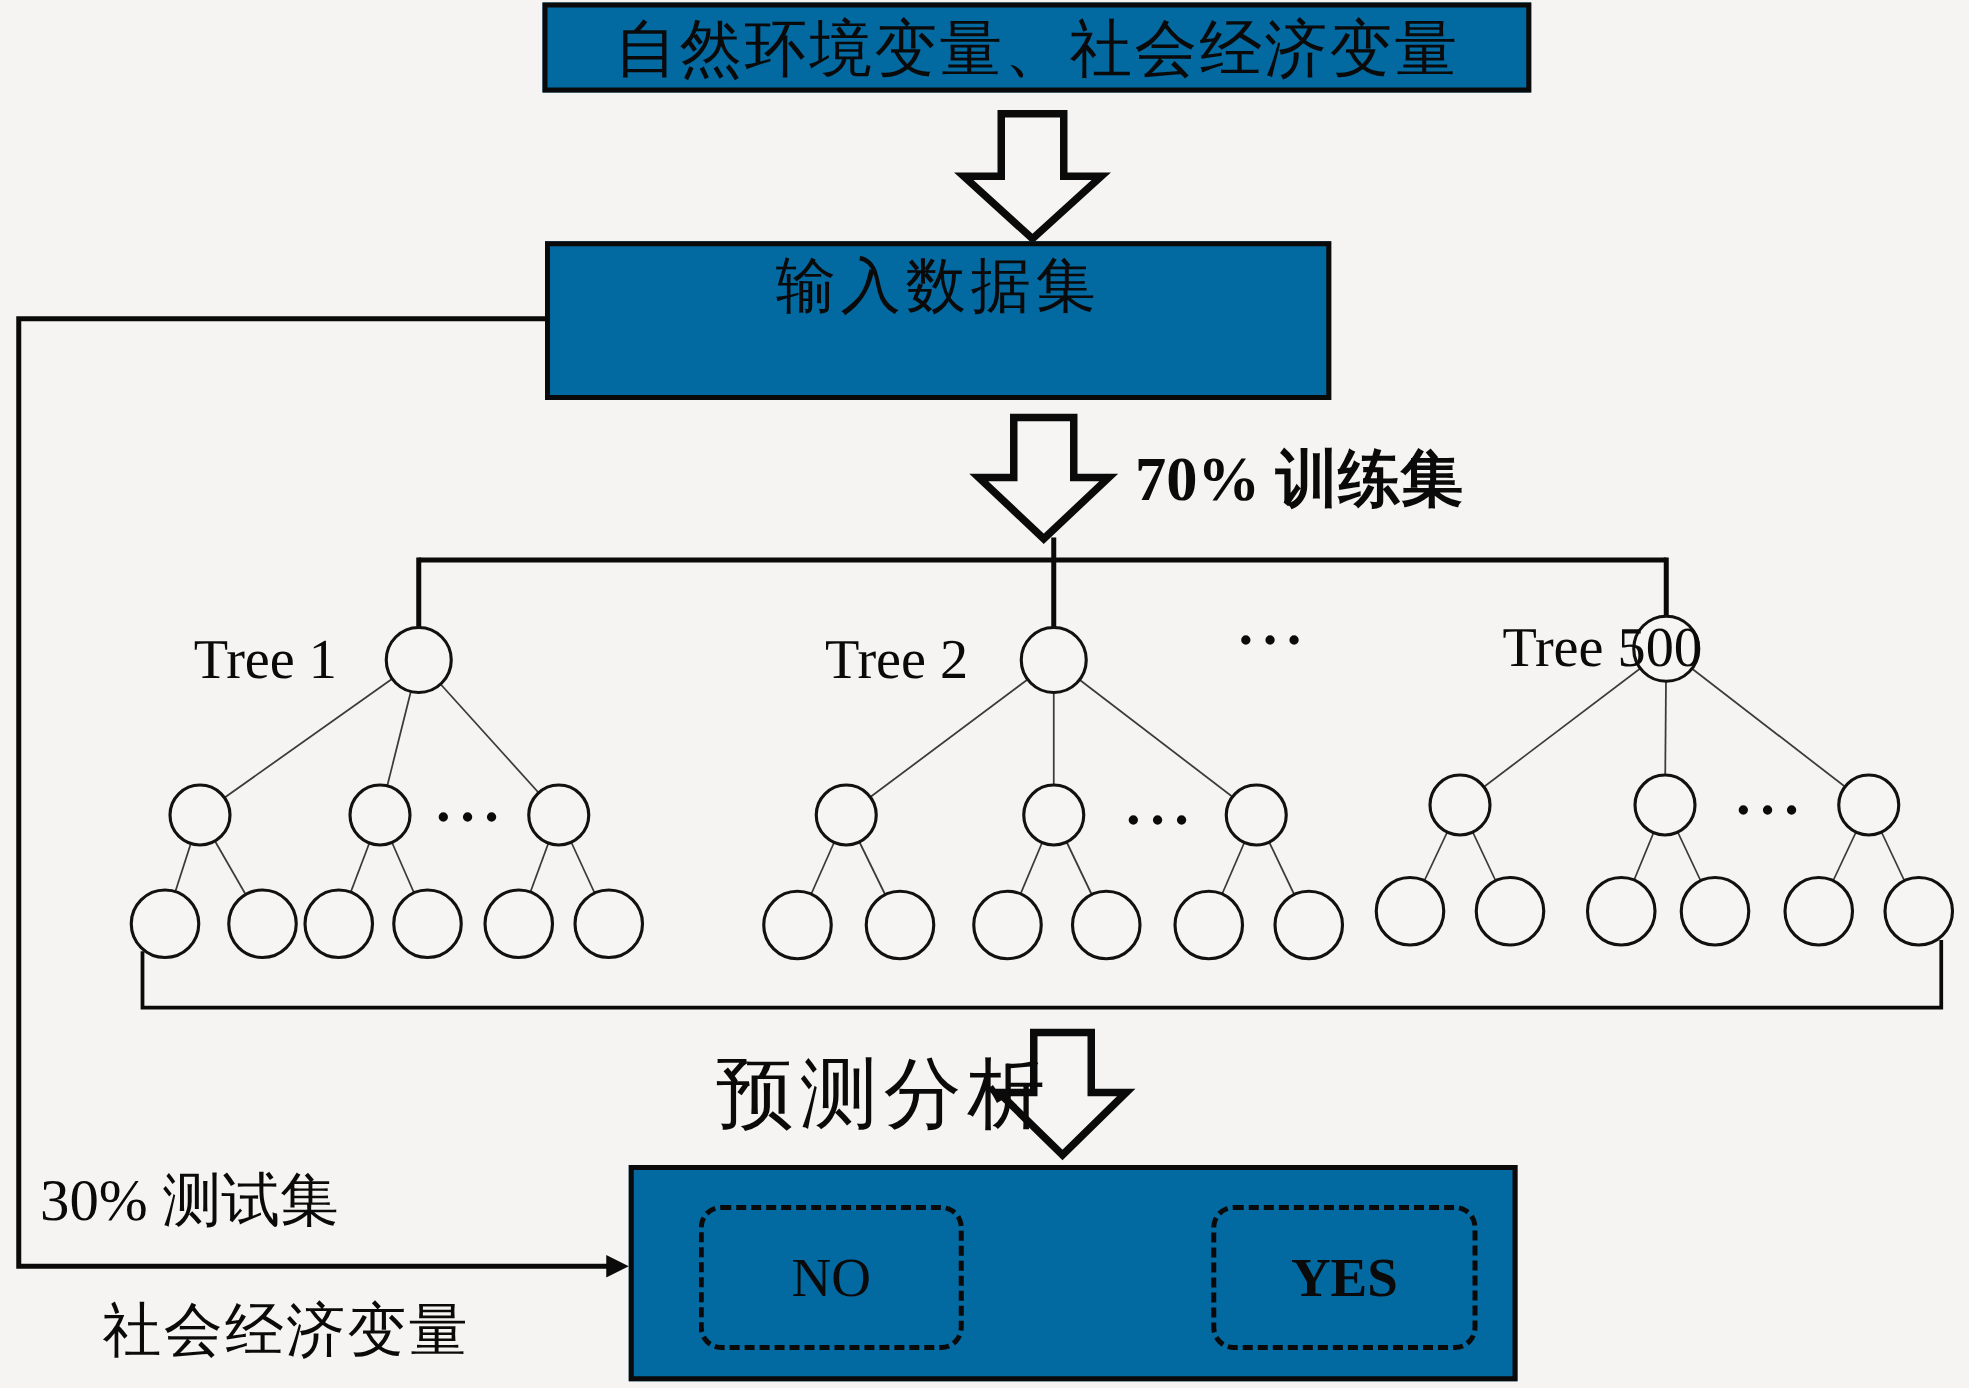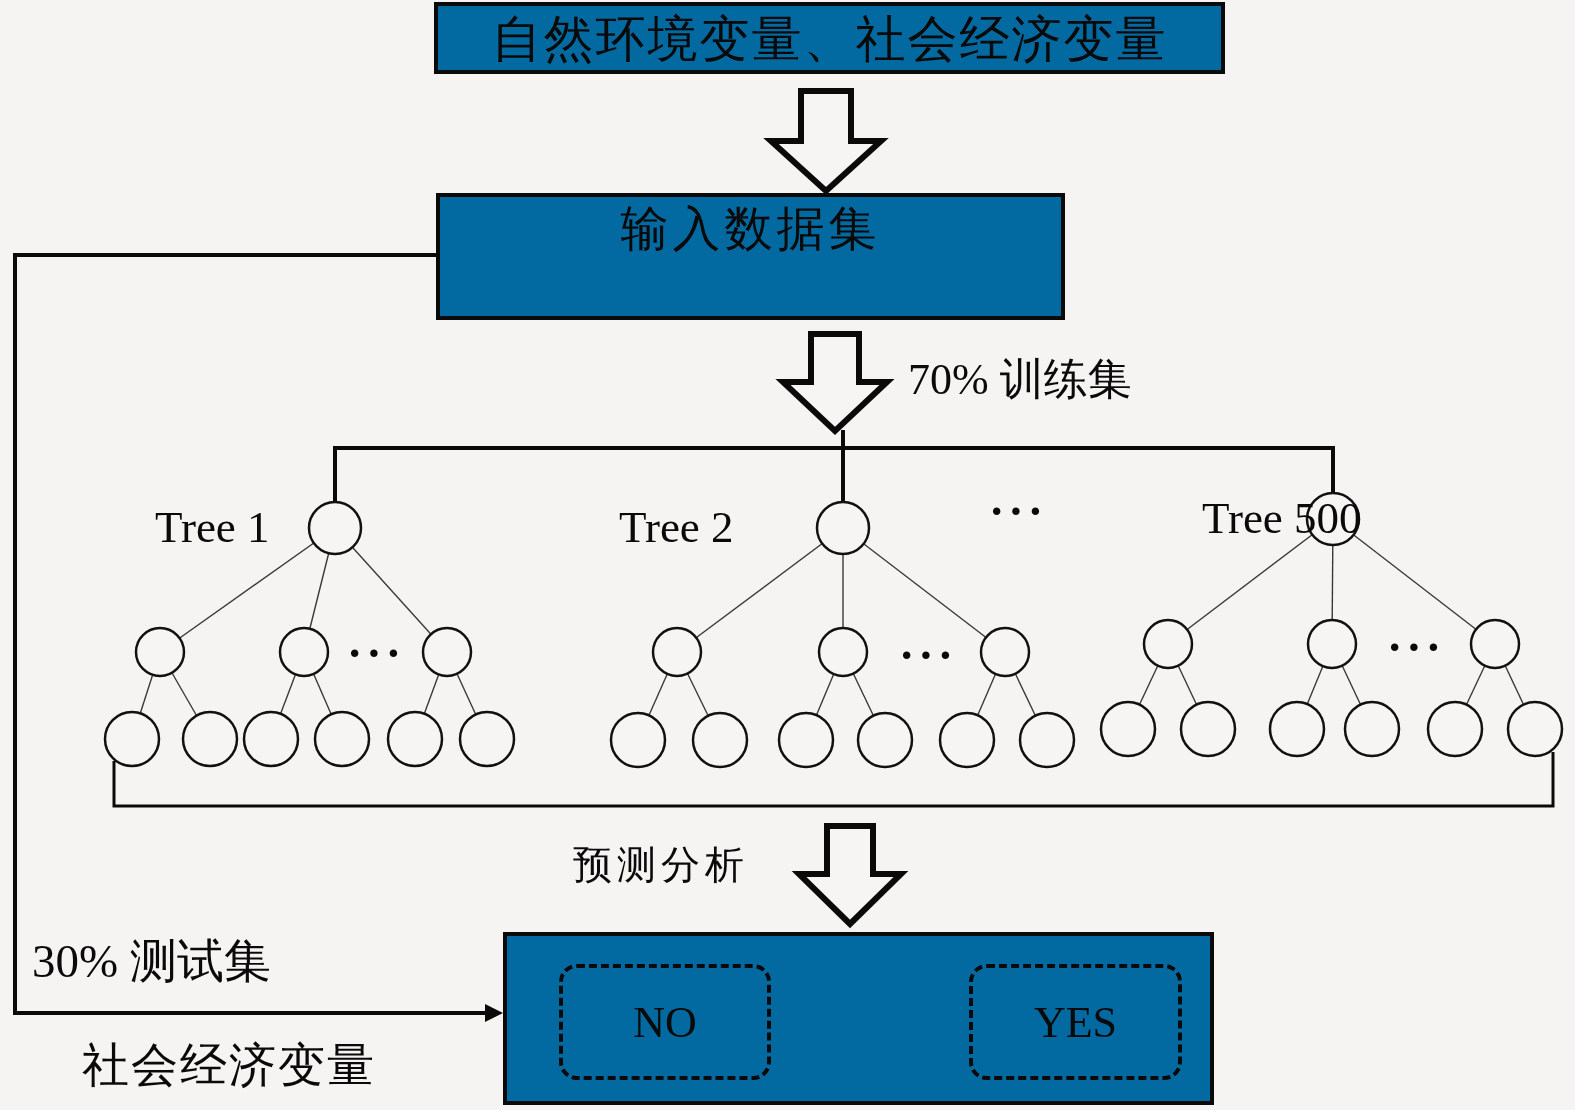--- a/index.html
+++ b/index.html
@@ -17,29 +17,29 @@
   }
   .box-top{left:434px;top:2px;width:791px;height:72px;font-size:50px;letter-spacing:2px;}
   .box-input{left:436px;top:193px;width:629px;height:127px;font-size:48px;letter-spacing:4px;}
   .box-result{left:503px;top:932px;width:711px;height:173px;}
   .dashed-box{
     position:absolute;box-sizing:border-box;border:4px dashed var(--ink,#0a0a0a);
     border-radius:18px;display:flex;align-items:center;justify-content:center;
     font-size:44px;background:transparent;
   }
   .dashed-no{left:52px;top:28px;width:212px;height:116px;}
-  .dashed-yes{left:462px;top:28px;width:213px;height:116px;}
+  .dashed-yes{left:462px;top:28px;width:213px;height:116px;font-weight:bold;}
   .lbl{position:absolute;white-space:nowrap;line-height:1;}
-  .lbl-train{left:908px;top:358px;font-size:44px;}
-  .lbl-predict{left:573px;top:845px;font-size:39px;letter-spacing:5px;}
+  .lbl-train{left:908px;top:358px;font-size:50px;font-weight:bold;}
+  .lbl-predict{left:573px;top:845px;font-size:62px;letter-spacing:5px;}
   .lbl-test{left:32px;top:938px;font-size:47px;}
   .lbl-verify{left:82px;top:1042px;font-size:47px;letter-spacing:2px;}
   .lbl-tree{font-size:45px;}
   .lbl-tree1{left:155px;top:505px;}
-  .lbl-tree2{left:619px;top:505px;}
+  .lbl-tree2{left:660px;top:505px;}
   .lbl-tree500{left:1164px;top:496px;margin-left:38px;}
   .dots{position:absolute;font-size:46px;font-weight:bold;line-height:0;transform:translate(-50%,-50%);letter-spacing:4px;}
 </style>
 </head>
 <body>
 
 <div class="canvas">
 
   <svg class="layer" width="1575" height="1110" viewBox="0 0 1575 1110">
 

